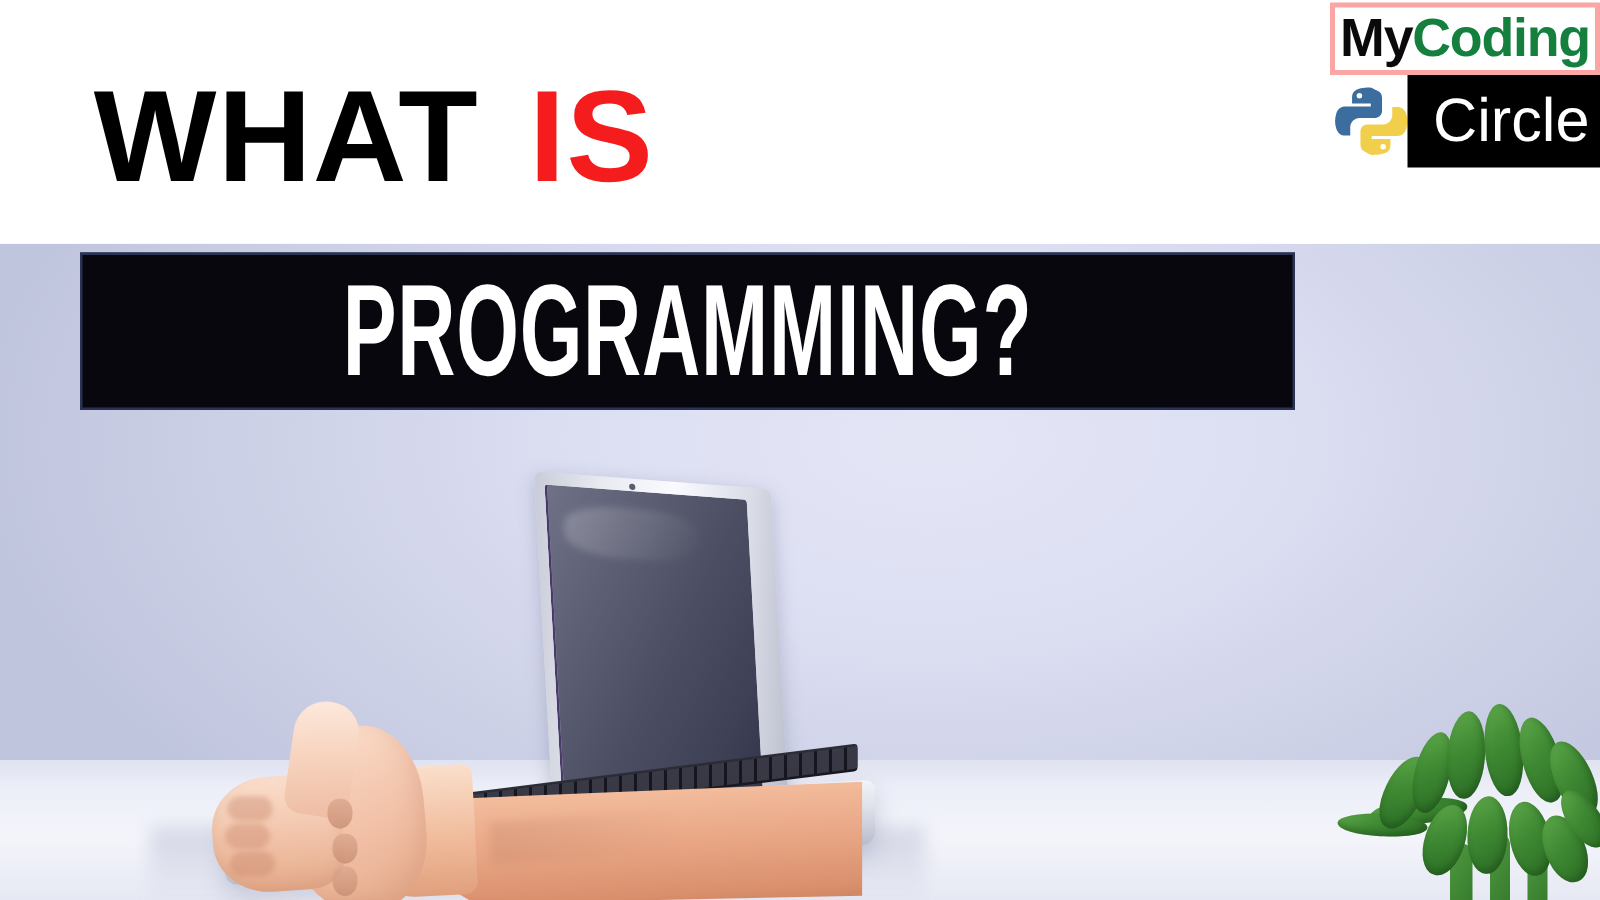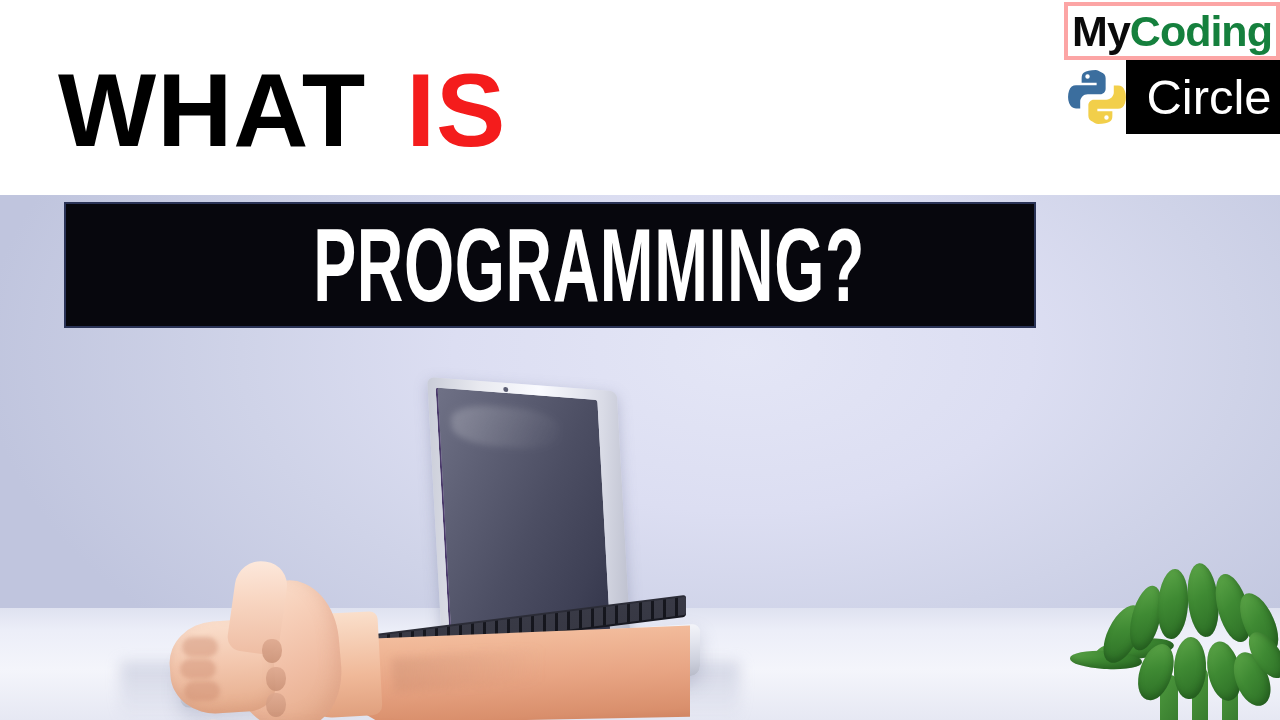--- a/index.html
+++ b/index.html
@@ -13,21 +13,21 @@
     position:relative; width:1280px; height:720px; overflow:hidden;
     background:#ffffff;
   }
 
   
   .top-band{
     position:absolute; left:0; top:0; width:1280px; height:195px;
     background:#ffffff; z-index:40;
   }
   .headline{
-    position:absolute; left:58px; top:58px;
+    position:absolute; left:75px; top:58px;
     font-size:104px; line-height:104px;
     font-weight:bold; letter-spacing:1px;
     white-space:nowrap;
     font-family:"Liberation Sans", sans-serif;
   }
   .headline .w-black{ color:#000000; }
   .headline .w-red{ color:#f41c1c; margin-left:40px; }
 
   
   .logo{
@@ -94,21 +94,21 @@
     background:linear-gradient(180deg, rgba(160,166,195,.40), rgba(160,166,195,0));
     filter:blur(7px);
   }
 
   
   .banner{
     position:absolute; left:64px; top:202px;
     width:972px; height:126px;
     background:#07070d;
     border:2px solid #2a3356;
-    display:flex; align-items:center; justify-content:flex-end;
+    display:flex; align-items:center; justify-content:center;
     z-index:50;
   }
   .banner span{
     color:#ffffff;
     font-size:104px; line-height:104px;
     font-weight:bold;
     letter-spacing:1px;
     transform:scaleX(0.62);
     transform-origin:center center;
     white-space:nowrap;

